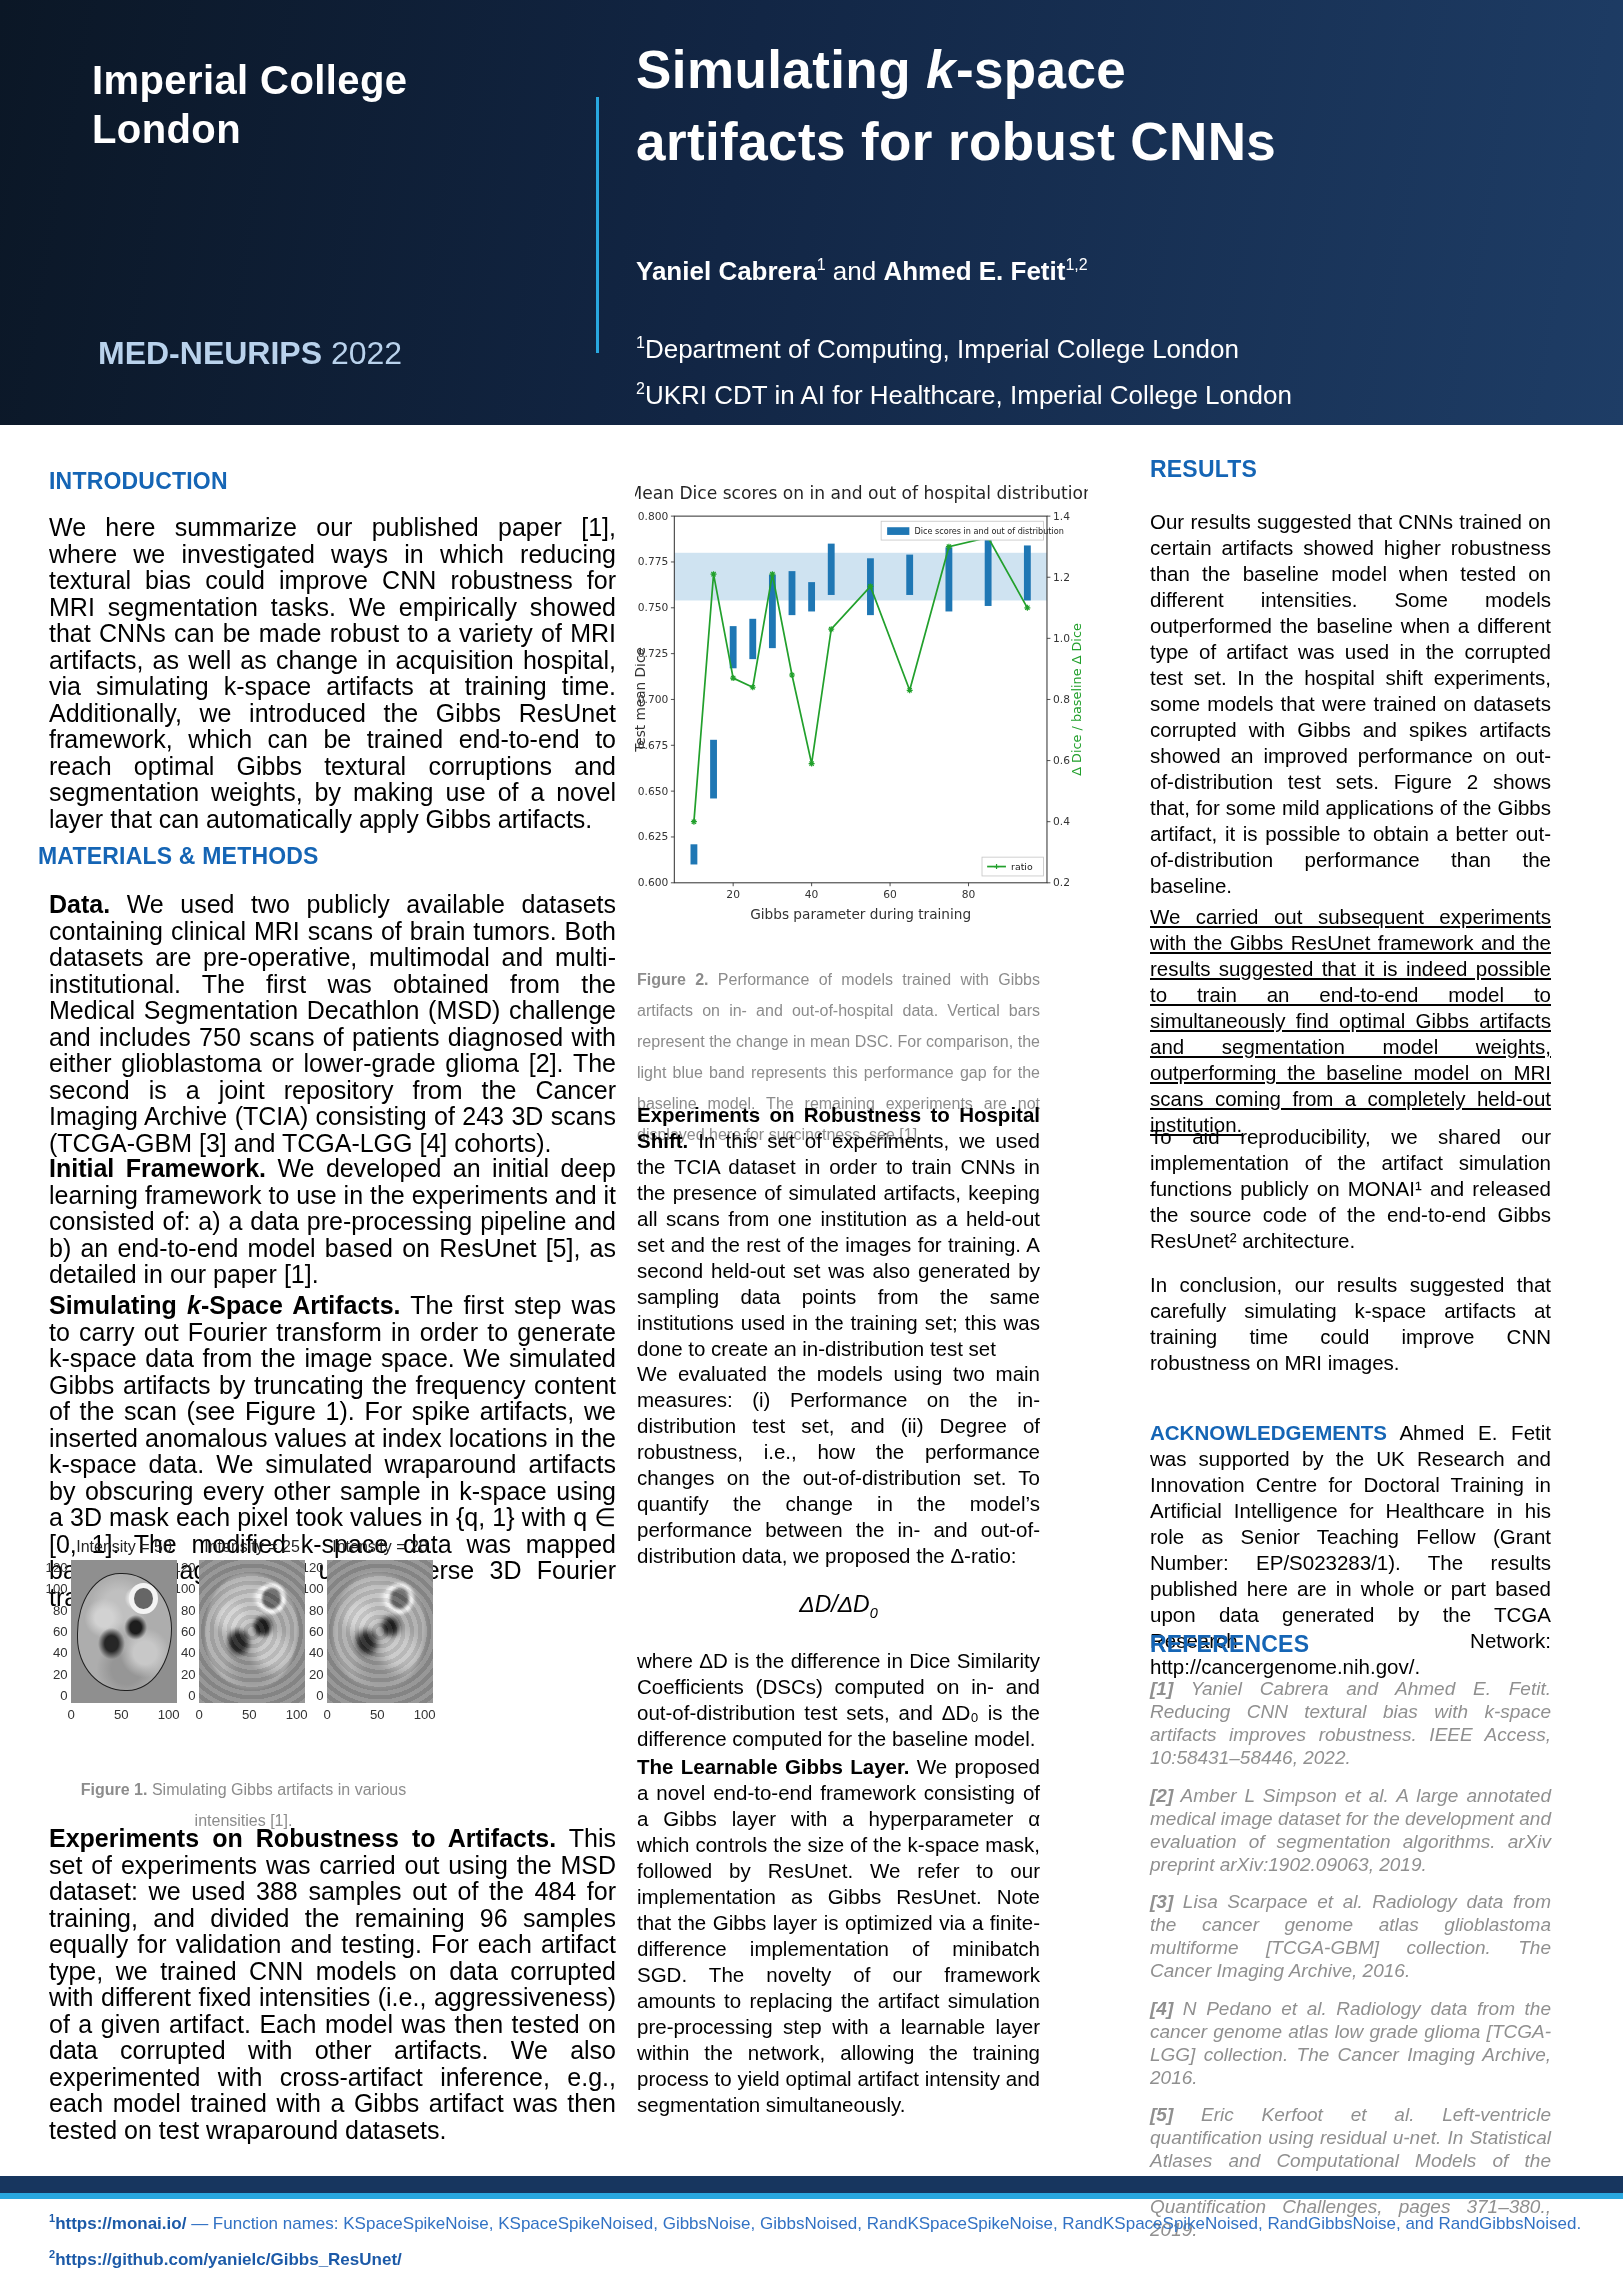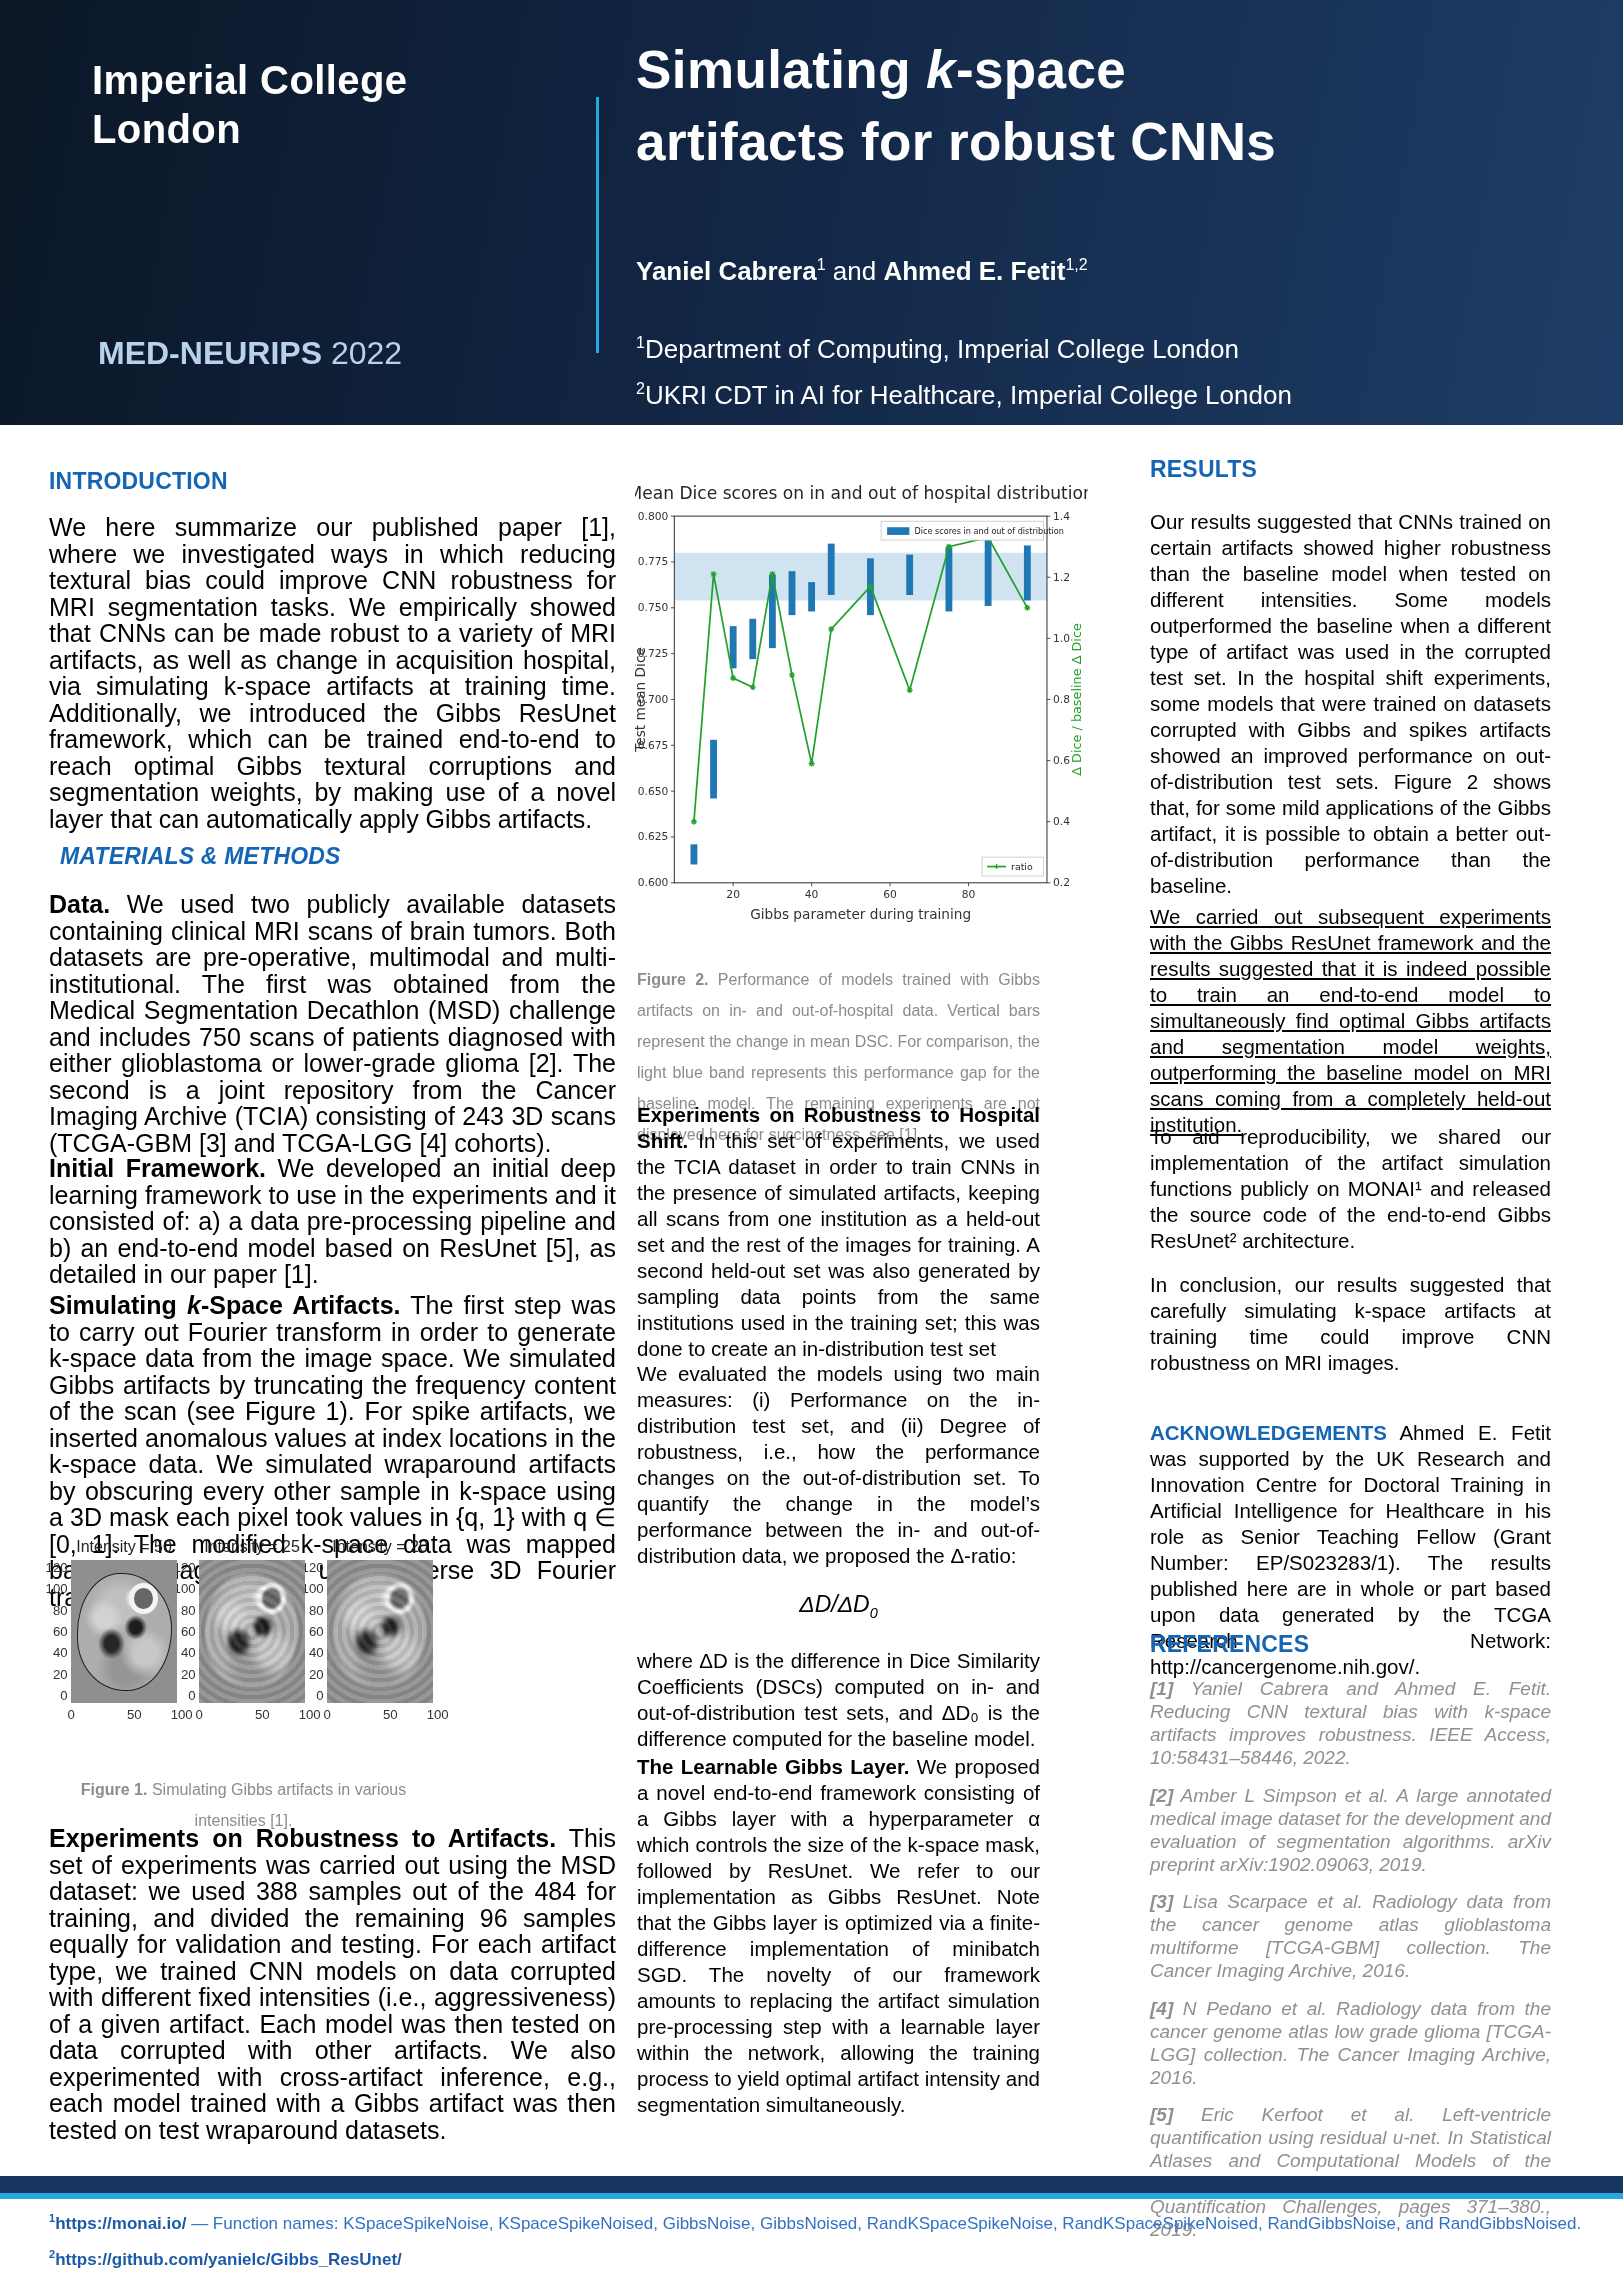--- a/index.html
+++ b/index.html
@@ -34,21 +34,21 @@
   
   .f1wrap{position:absolute;left:49px;top:1538px;width:402px;display:flex;}
   .f1p{width:128px;flex:0 0 128px;}
   .f1t{font-size:16px;color:#222;text-align:center;height:22px;padding-left:22px;}
   .f1row{display:flex;}
   .f1y{width:22px;display:flex;flex-direction:column;justify-content:space-between;
     align-items:flex-end;padding:0 3.4px 0 0;box-sizing:border-box;font-size:13.2px;color:#333;height:143px;}
   .f1img{width:106px;height:143px;background:#8f8f8f;position:relative;overflow:hidden;}
   .f1x{display:flex;padding-left:22px;font-size:13.2px;color:#333;height:19px;align-items:flex-end;}
   .f1x span:nth-child(1){margin-left:-3.4px;}
-  .f1x span:nth-child(2){margin-left:52px;}
+  .f1x span:nth-child(2){margin-left:39px;}
   .f1x span:nth-child(3){margin-left:29px;}
   .brain{position:absolute;left:6%;top:9%;width:87%;height:81%;
     border-radius:46% 54% 48% 52%/52% 48% 54% 46%;
     background:
       radial-gradient(circle at 63% 21%, #ededed 0 6%, rgba(0,0,0,0) 11%),
       radial-gradient(ellipse at 62% 46%, #1d1d1d 0 7%, rgba(0,0,0,0) 14%),
       radial-gradient(ellipse at 36% 60%, #262626 0 8%, rgba(0,0,0,0) 16%),
       radial-gradient(circle at 28% 38%, #d2d2d2 0 9%, rgba(0,0,0,0) 20%),
       radial-gradient(circle at 72% 68%, #c8c8c8 0 11%, rgba(0,0,0,0) 24%),
       radial-gradient(circle at 52% 82%, #969696 0 14%, rgba(0,0,0,0) 28%),
@@ -100,21 +100,21 @@
     </div>
     <div class="affils">
       <div><sup>1</sup><span>Department of Computing, Imperial College London</span></div>
       <div><sup>2</sup><span>UKRI CDT in AI for Healthcare, Imperial College London</span></div>
     </div>
   </div>
 
   <div class="blk heading" style="left:49px;top:468px;width:567px;">INTRODUCTION</div>
   <div class="blk body-l" style="left:49px;top:514px;width:567px;">We here summarize our published paper [1], where we investigated ways in which reducing textural bias could improve CNN robustness for MRI segmentation tasks. We empirically showed that CNNs can be made robust to a variety of MRI artifacts, as well as change in acquisition hospital, via simulating k-space artifacts at training time. Additionally, we introduced the Gibbs ResUnet framework, which can be trained end-to-end to reach optimal Gibbs textural corruptions and segmentation weights, by making use of a novel layer that can automatically apply Gibbs artifacts.</div>
 
-  <div class="blk heading" style="left:60px;top:843px;width:567px;font-style:italic;">MATERIALS &amp; METHODS</div>
+  <div class="blk heading" style="left:38px;top:843px;width:567px;">MATERIALS &amp; METHODS</div>
   <div class="blk body-l" style="left:49px;top:891px;width:567px;">
     <span class="lead">Data.</span><span> We used two publicly available datasets containing clinical MRI scans of brain tumors. Both datasets are pre-operative, multimodal and multi-institutional. The first was obtained from the Medical Segmentation Decathlon (MSD) challenge and includes 750 scans of patients diagnosed with either glioblastoma or lower-grade glioma [2]. The second is a joint repository from the Cancer Imaging Archive (TCIA) consisting of 243 3D scans (TCGA-GBM [3] and TCGA-LGG [4] cohorts).</span>
   </div>
   <div class="blk body-l" style="left:49px;top:1155px;width:567px;">
     <span class="lead">Initial Framework.</span><span> We developed an initial deep learning framework to use in the experiments and it consisted of: a) a data pre-processing pipeline and b) an end-to-end model based on ResUnet [5], as detailed in our paper [1].</span>
   </div>
   <div class="blk body-l" style="left:49px;top:1292px;width:567px;">
     <span class="lead">Simulating </span><span class="lead ital">k</span><span class="lead">-Space Artifacts.</span><span> The first step was to carry out Fourier transform in order to generate k-space data from the image space. We simulated Gibbs artifacts by truncating the frequency content of the scan (see Figure 1). For spike artifacts, we inserted anomalous values at index locations in the k-space data. We simulated wraparound artifacts by obscuring every other sample in k-space using a 3D mask each pixel took values in {q, 1} with q ∈ [0, 1]. The modified k-space data was mapped back to image space using inverse 3D Fourier transform.</span>
   </div>
 

